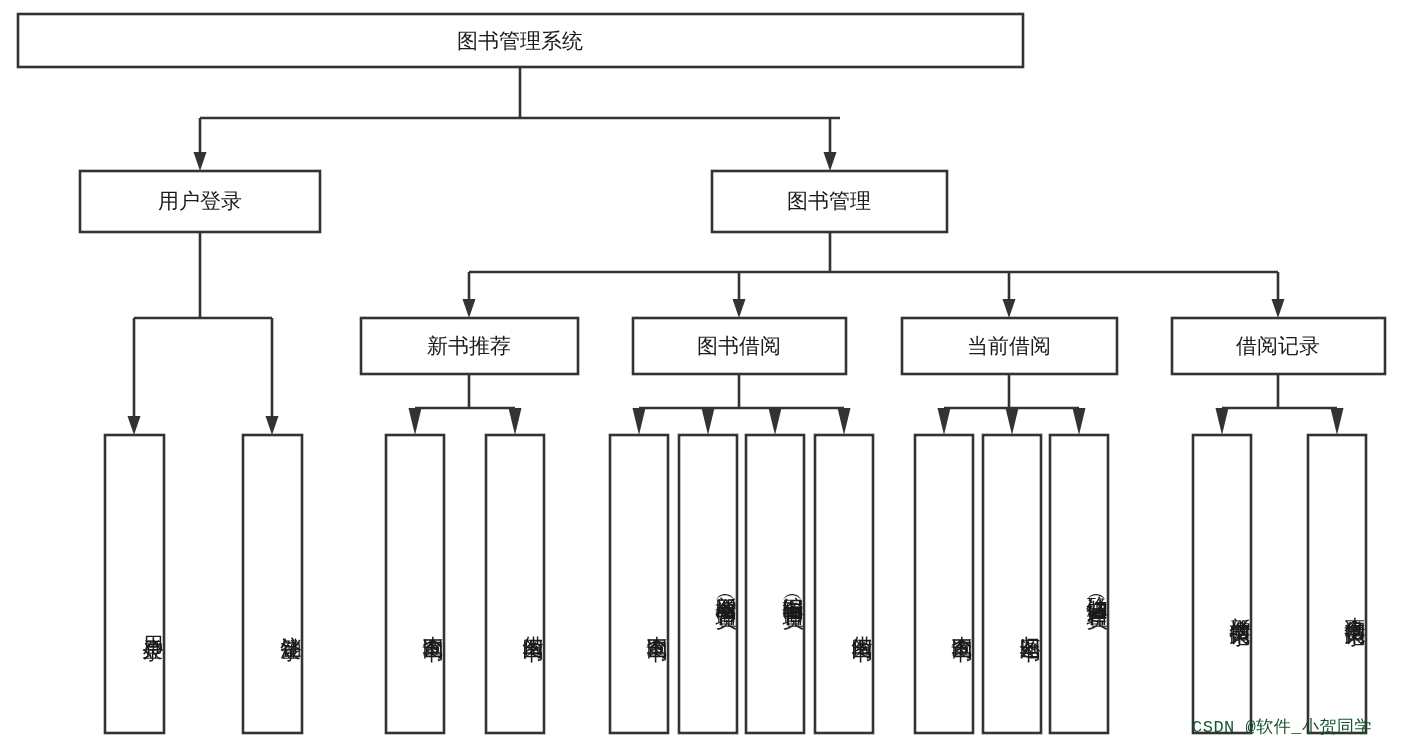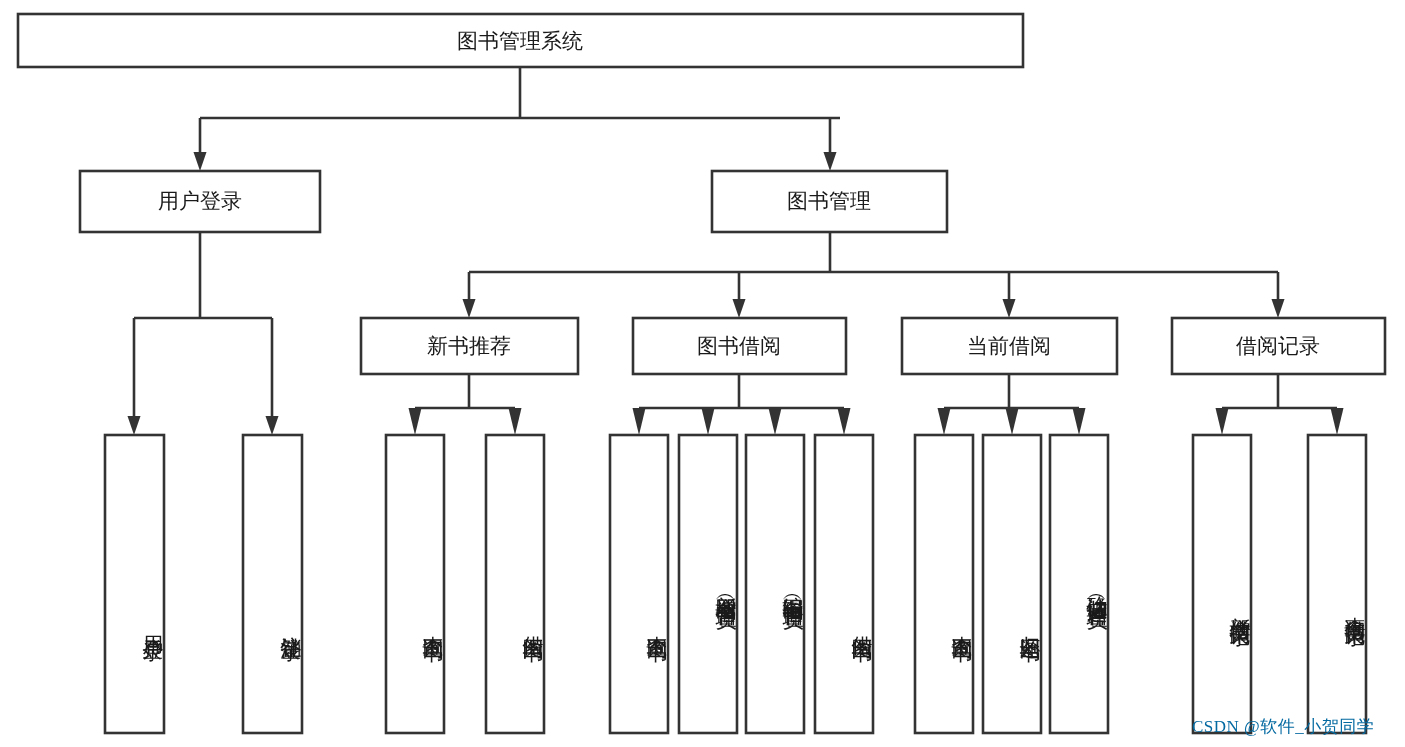--- a/index.html
+++ b/index.html
@@ -58,23 +58,23 @@
     letter-spacing: 2px;
     line-height: 1;
     white-space: nowrap;
     display: flex;
     align-items: flex-start;
     justify-content: center;
     pointer-events: none;
   }
   .watermark {
     position: absolute;
-    font-family: Liberation Serif, serif;
+    font-family: Liberation Mono, monospace;
     font-size: 17px;
-    color: #0369a1;
+    color: #14532d;
     white-space: nowrap;
     letter-spacing: 0.5px;
   }
 </style>
 </head>
 <body>
 
 <div id="diagram-root">
 
   <svg class="diagram-svg" viewBox="0 0 1405 747">

